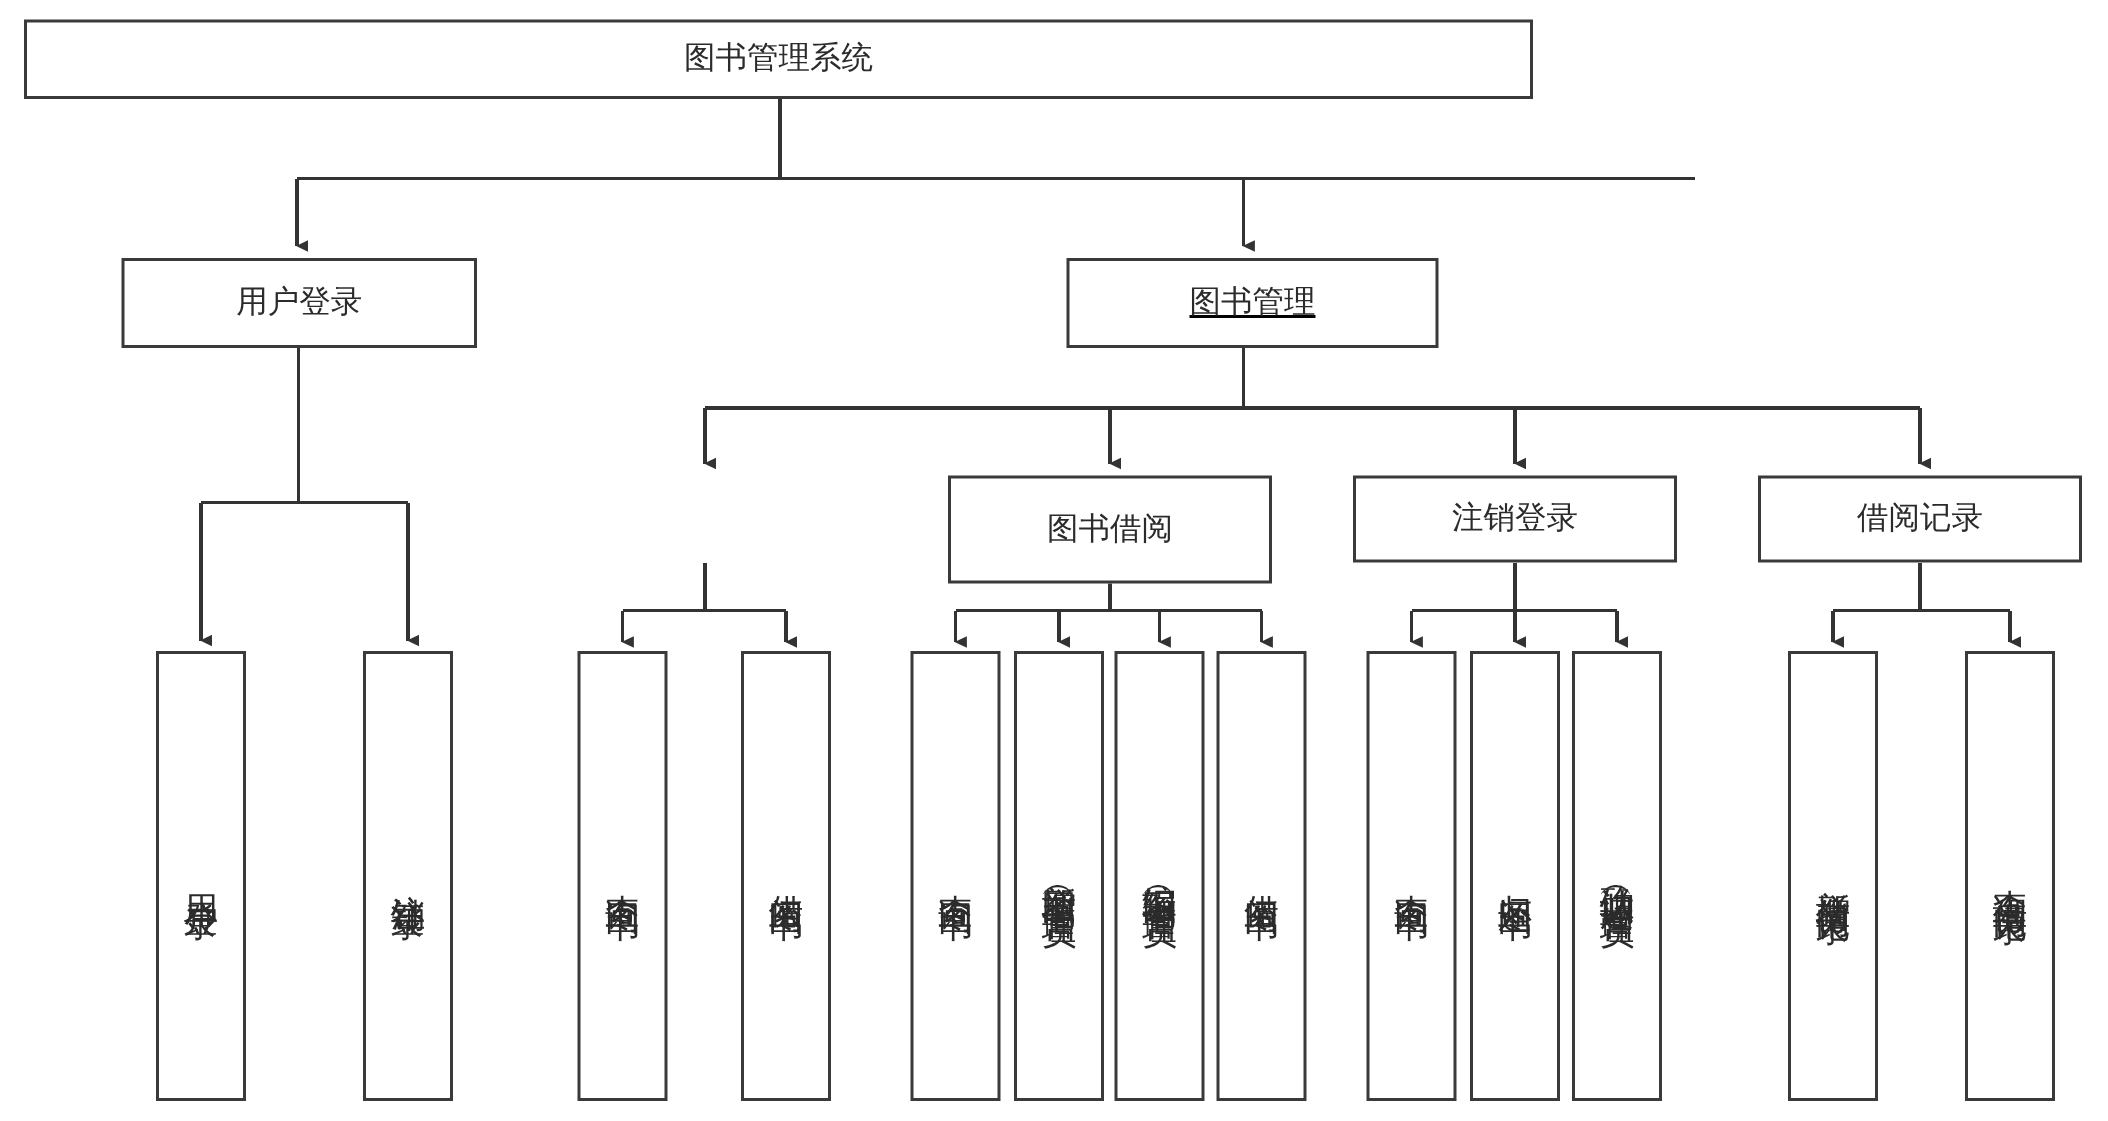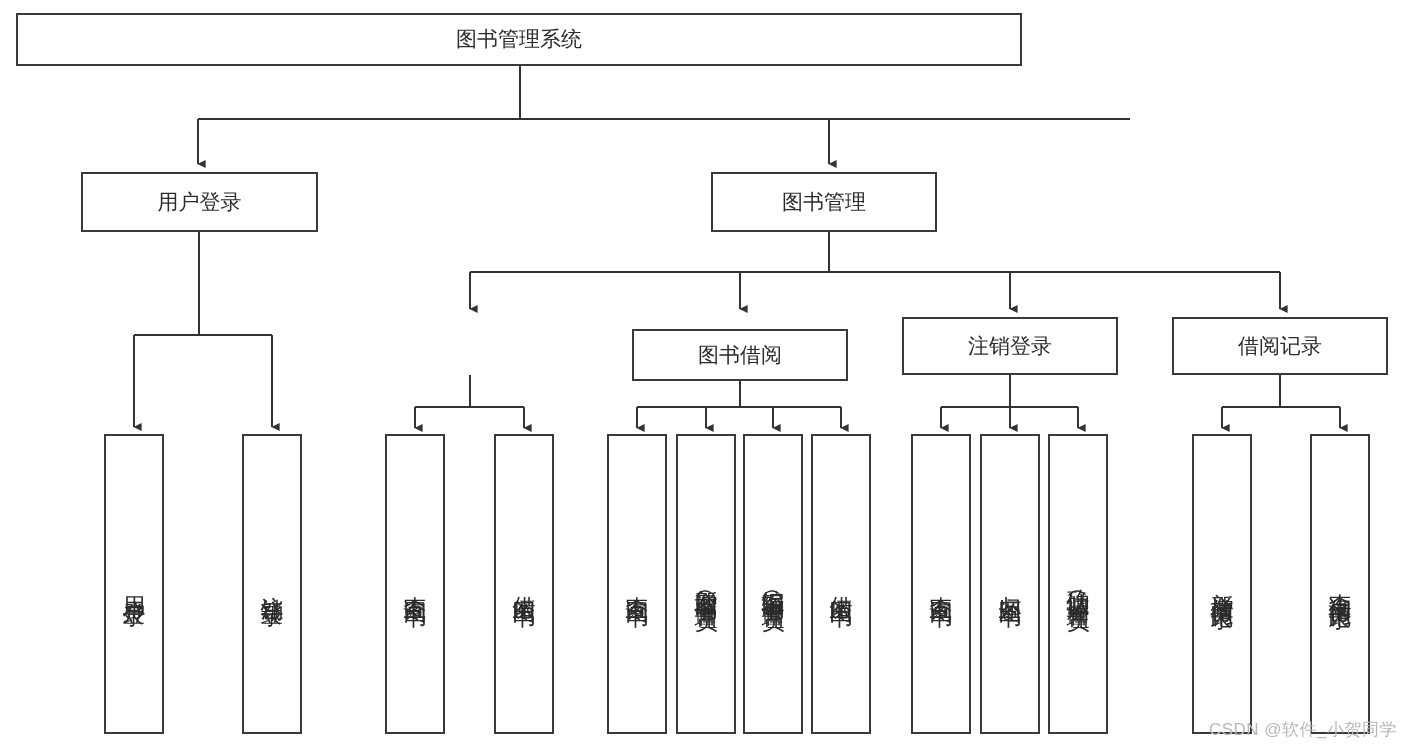--- a/index.html
+++ b/index.html
@@ -124,26 +124,26 @@
   </svg>
 
   <div class="node horizontal" style="left:16px; top:13px; width:1006px; height:53px;">
     <span class="label">图书管理系统</span>
   </div>
 
   <div class="node horizontal" style="left:81px; top:172px; width:237px; height:60px;">
     <span class="label">用户登录</span>
   </div>
 
-  <div class="node horizontal" style="left:711px; top:172px; width:226px; height:60px;">
+  <div class="node horizontal" style="left:711px; top:172px; width:248px; height:60px;text-decoration:underline;">
     <span class="label">图书管理</span>
   </div>
 
 
-  <div class="node horizontal" style="left:632px; top:317px; width:216px; height:52px;margin-top:12px;">
+  <div class="node horizontal" style="left:632px; top:317px; width:216px; height:72px;">
     <span class="label">图书借阅</span>
   </div>
 
   <div class="node horizontal" style="left:902px; top:317px; width:216px; height:58px;">
     <span class="label">注销登录</span>
   </div>
 
   <div class="node horizontal" style="left:1172px; top:317px; width:216px; height:58px;">
     <span class="label">借阅记录</span>
   </div>
@@ -193,15 +193,14 @@
   </div>
 
   <div class="node vertical" style="left:1192px; top:434px; width:60px; height:300px;">
     <span class="label">新增借阅记录</span>
   </div>
 
   <div class="node vertical" style="left:1310px; top:434px; width:60px; height:300px;">
     <span class="label">查询借阅记录</span>
   </div>
 
-  <div id="watermark">CSDN @软件_小贺同学</div>
 
 </div>
 
 </body></html>

